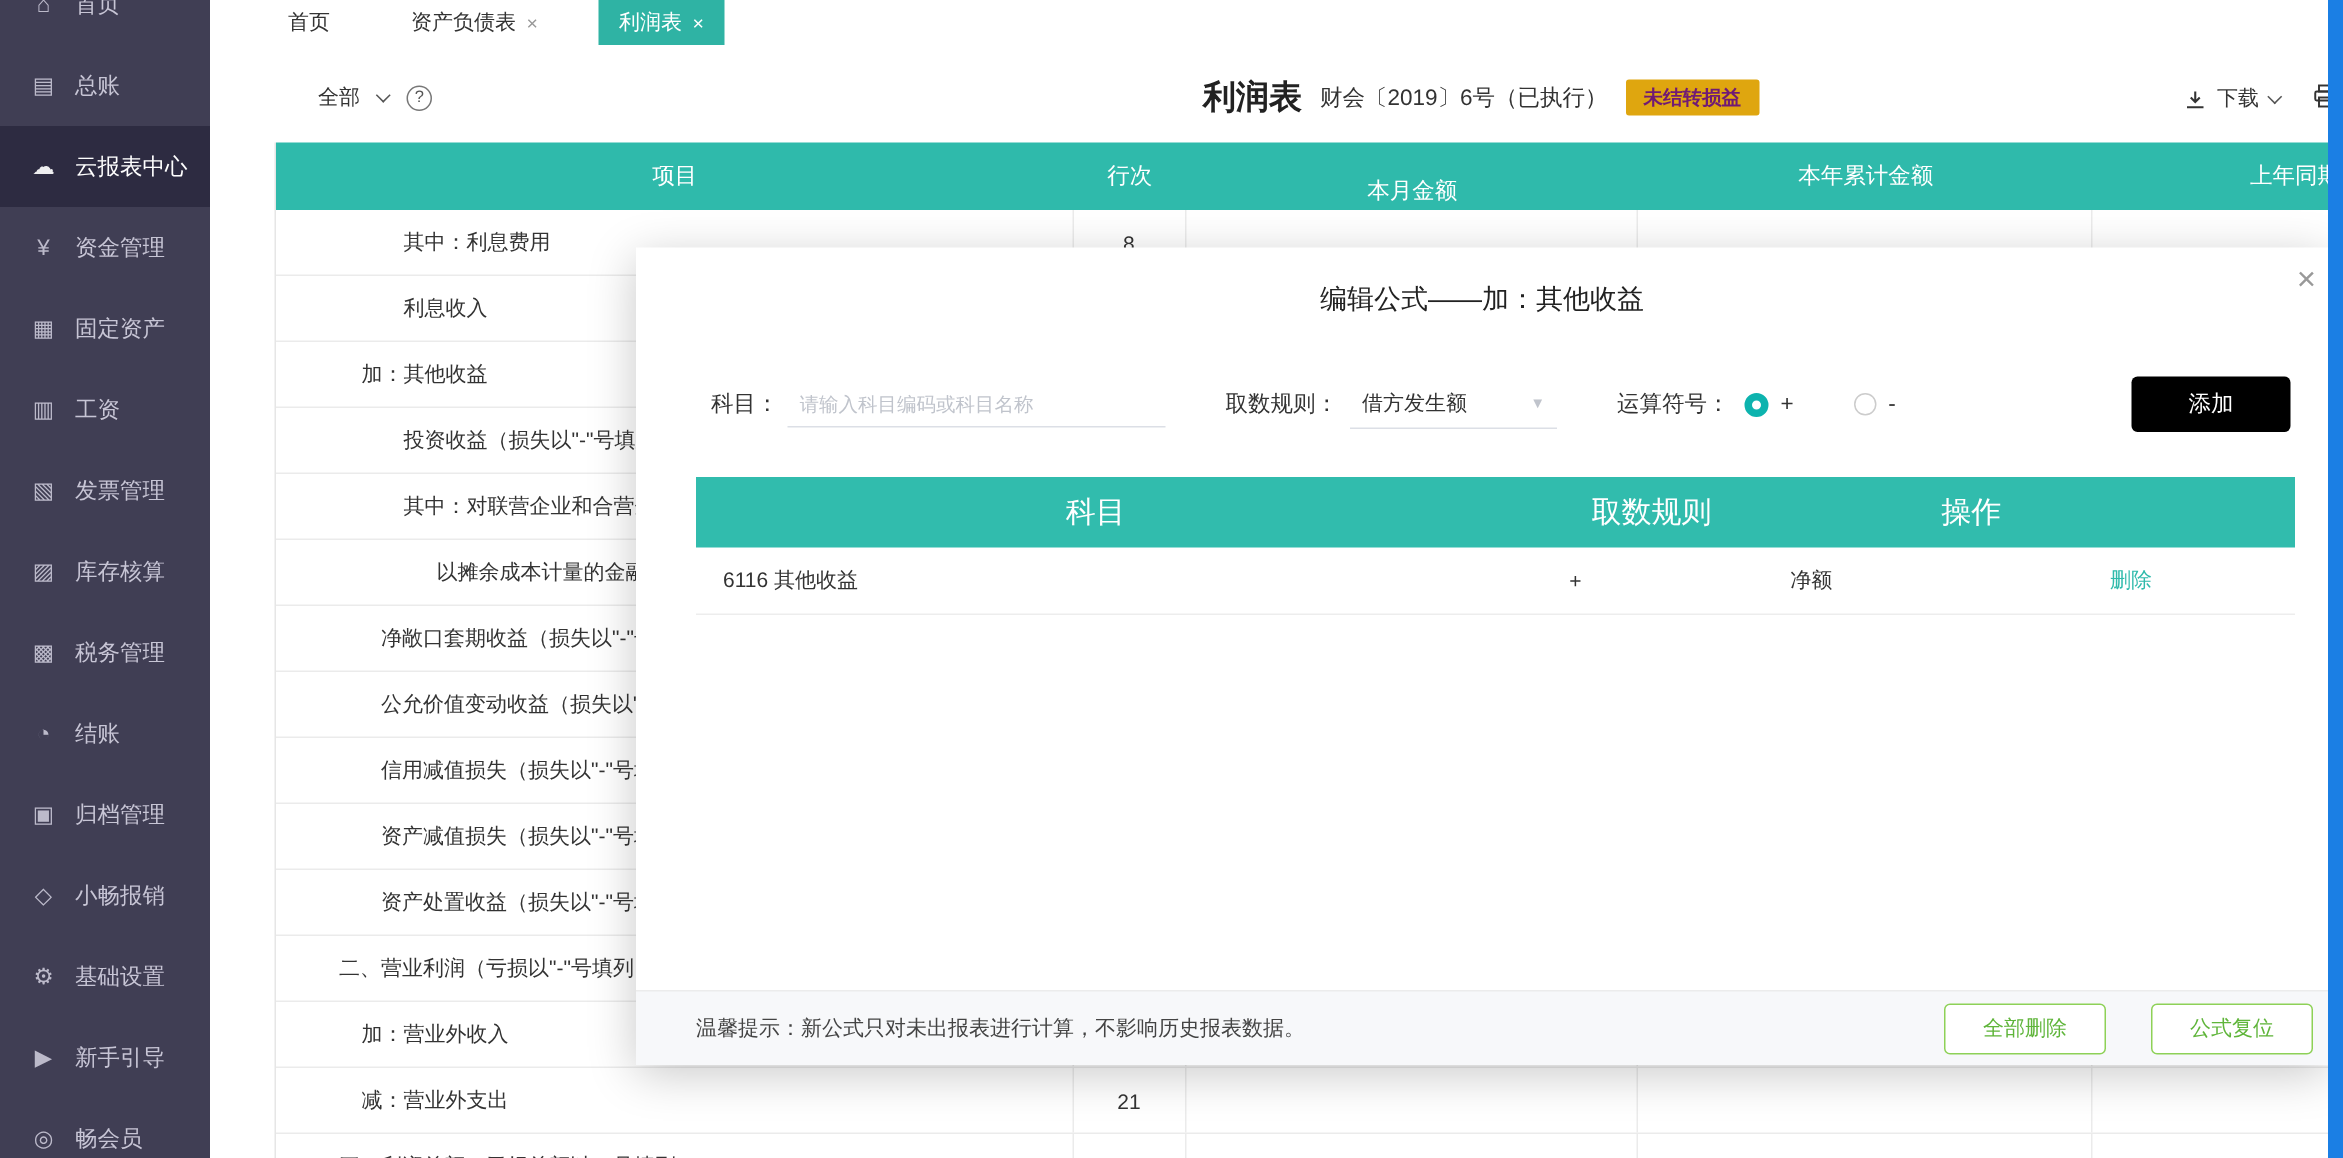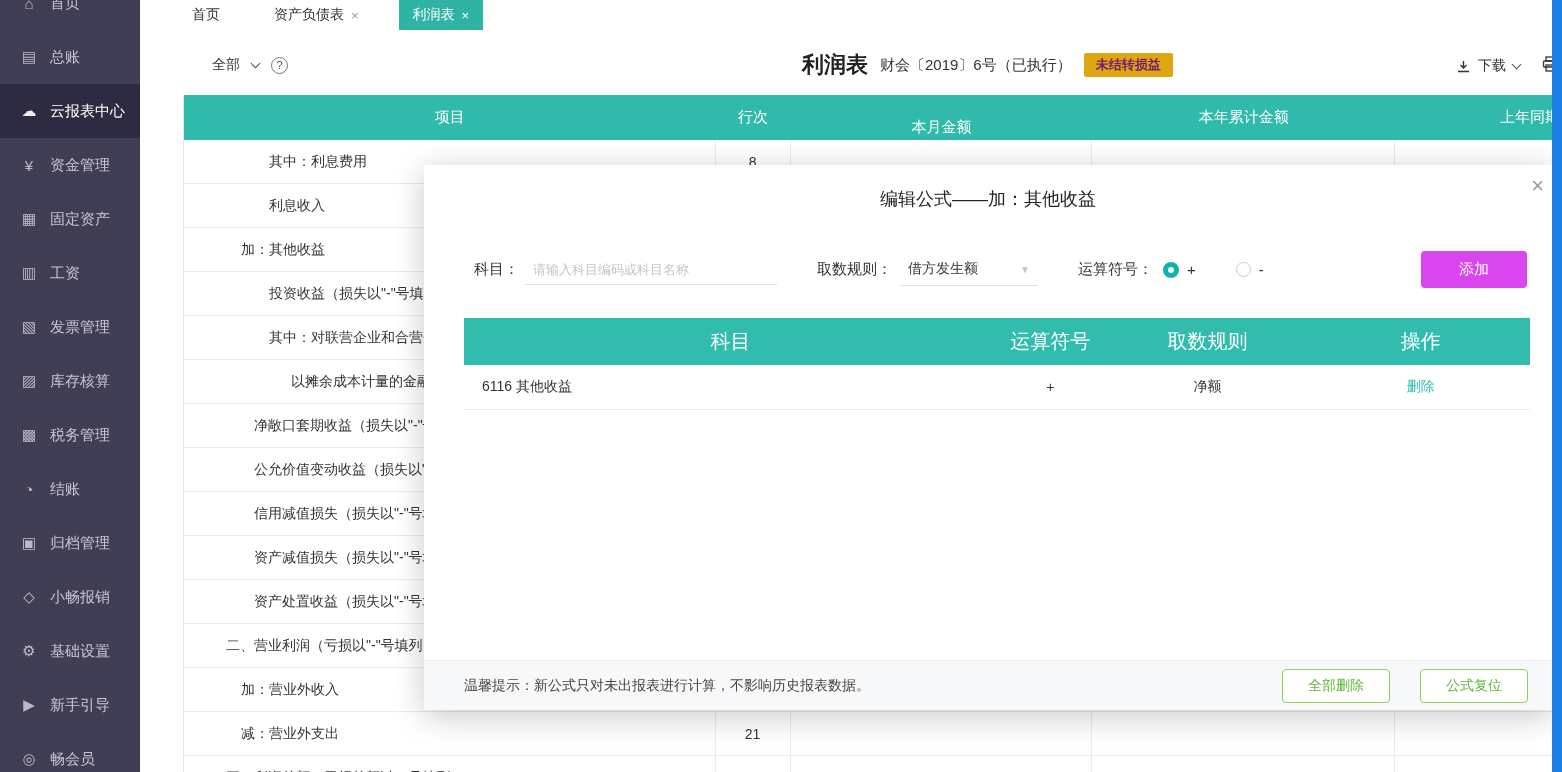--- a/index.html
+++ b/index.html
@@ -70,32 +70,32 @@
   .m-input { width:252px; border:none; border-bottom:1px solid #dcdfe6; padding:7px 8px;
     font-size:13px; outline:none; color:#333; margin-left:6px; }
   .m-input::placeholder { color:#c0c4cc; }
   .gap40 { width:40px; } .gap30 { width:30px; }
   .m-select { width:138px; border-bottom:1px solid #dcdfe6; display:flex; align-items:center;
     justify-content:space-between; padding:7px 8px; font-size:14px; margin-left:8px; cursor:pointer; }
   .sel-caret { font-size:10px; color:#c0c4cc; }
   .radio-wrap { display:flex; align-items:center; gap:8px; margin-left:10px; cursor:pointer; }
   .radio-sel { width:16px; height:16px; border-radius:50%; border:5px solid #0db3ae; background:#fff; }
   .radio-un { width:15px; height:15px; border-radius:50%; border:1px solid #ccc; background:#fff; }
-  .add-btn { margin-left:auto; width:106px; height:37px; background:#d946ef; color:#fff;
+  .add-btn { margin-left:auto; width:106px; height:37px; background:#000000; color:#fff;
     border:none; border-radius:4px; font-size:15px; cursor:pointer; }
   .modal-table { margin:30px 22px 0 40px; }
   .mthead { display:flex; height:47px; background:#31bcad; color:#fff; font-size:20px; }
   .mth { display:flex; align-items:center; justify-content:center; }
   .mw-subj { width:50%; } .mw-op { width:10%; } .mw-rule { width:19.5%; } .mw-act { width:20.5%; }
   .mtrow { display:flex; height:45px; border-bottom:1px solid #ededed; font-size:14px; color:#333; }
   .mtc { display:flex; align-items:center; justify-content:center; }
   .mtc.left { justify-content:flex-start; padding-left:18px; }
   .link { color:#2fbaab; cursor:pointer; }
   .modal-footer { position:absolute; left:0; right:0; bottom:0; height:50px; background:#f7f8fa;
-    border-top:1px solid #ececec; display:flex; align-items:center; padding:0 24px 0 40px; }
+    border-top:1px solid #ececec; display:flex; align-items:center; padding:0 10px 0 40px; }
   .tip { font-size:14px; color:#444; }
   .foot-btns { margin-left:auto; display:flex; gap:30px; }
   .ghost-btn { width:108px; height:34px; background:#fff; border:1px solid #8ed157;
     color:#5fb53a; border-radius:4px; font-size:14px; cursor:pointer; }
 
   .blue-strip { position:absolute; right:0; top:0; bottom:0; width:10px; background:#1b7fe4; z-index:50; }
 </style>
 </head>
 <body>
 
@@ -345,21 +345,20 @@
     <div class="radio-wrap">
       <span class="radio-un"></span>
       <span>-</span>
     </div>
     <button class="add-btn">添加</button>
   </div>
 
   <div class="modal-table">
     <div class="mthead">
       <div class="mth mw-subj">科目</div>
-      <div class="mth mw-op">运算符号</div>
       <div class="mth mw-rule">取数规则</div>
       <div class="mth mw-act">操作</div>
     </div>
     <div class="mtrow">
       <div class="mtc left mw-subj">6116 其他收益</div>
       <div class="mtc mw-op">+</div>
       <div class="mtc mw-rule">净额</div>
       <div class="mtc mw-act">
         <span class="link">删除</span>
       </div>

